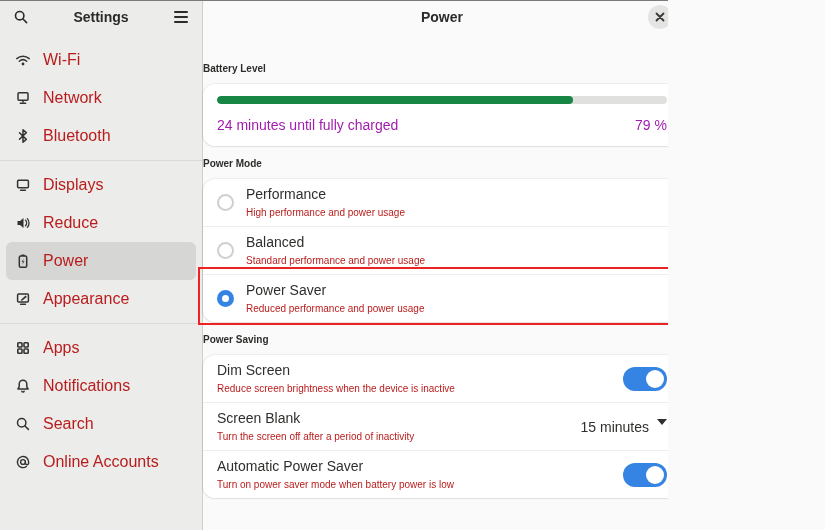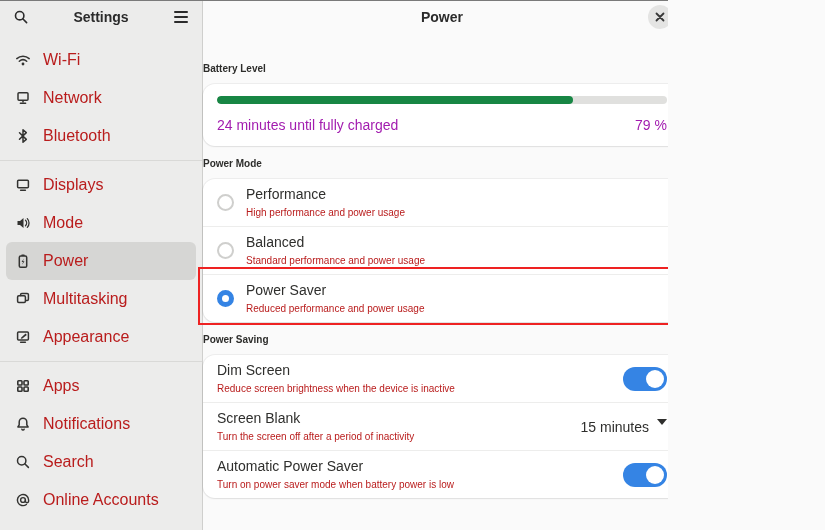--- a/index.html
+++ b/index.html
@@ -125,40 +125,31 @@
         </span>
         <span class="nav-label">Displays</span>
       </div>
       <div class="nav-item">
         <span class="nav-icon">
           <svg width="16" height="16" viewBox="0 0 16 16">
               <path d="M2.5 6 H5 L8.5 3 V13 L5 10 H2.5 Z" fill="currentColor"></path>
               <path d="M10.5 5.3 C12 6.8 12 9.2 10.5 10.7 M12.3 3.6 C14.6 6 14.6 10 12.3 12.4" fill="none" stroke="currentColor" stroke-width="1.3" stroke-linecap="round"></path>
             </svg>
         </span>
-        <span class="nav-label">Mode</span>
+        <span class="nav-label">Reduce</span>
       </div>
       <div class="nav-item selected">
         <span class="nav-icon">
           <svg width="16" height="16" viewBox="0 0 16 16">
               <rect x="6.3" y="1.4" width="3.4" height="1.6" rx="0.5" fill="currentColor"></rect>
               <rect x="4.3" y="3" width="7.4" height="11.3" rx="1.4" fill="none" stroke="currentColor" stroke-width="1.5"></rect>
               <path d="M8.9 5.6 L6.6 9 H8.1 L7.1 11.8 L9.5 8.2 H7.9 Z" fill="currentColor"></path>
             </svg>
         </span>
         <span class="nav-label">Power</span>
-      </div>
-      <div class="nav-item">
-        <span class="nav-icon">
-          <svg width="16" height="16" viewBox="0 0 16 16" fill="none" stroke="currentColor" stroke-width="1.5" stroke-linecap="round">
-              <path d="M5.6 4.6 V3.6 a1.2 1.2 0 0 1 1.2-1.2 h5.4 a1.2 1.2 0 0 1 1.2 1.2 v4.6 a1.2 1.2 0 0 1 -1.2 1.2 h-0.9"></path>
-              <rect x="2.6" y="4.8" width="7.8" height="6.6" rx="1.2"></rect>
-            </svg>
-        </span>
-        <span class="nav-label">Multitasking</span>
       </div>
       <div class="nav-item">
         <span class="nav-icon">
           <svg width="16" height="16" viewBox="0 0 16 16" fill="none" stroke="currentColor" stroke-width="1.5">
               <rect x="2.6" y="3" width="10.8" height="8" rx="1"></rect>
               <line x1="5.6" y1="13.3" x2="10.4" y2="13.3" stroke-linecap="round"></line>
               <path d="M6.2 8.6 L10.6 4.6 L11.8 5.9 L7.4 9.4 L5.8 9.8 Z" fill="currentColor" stroke="none"></path>
             </svg>
         </span>
         <span class="nav-label">Appearance</span>

